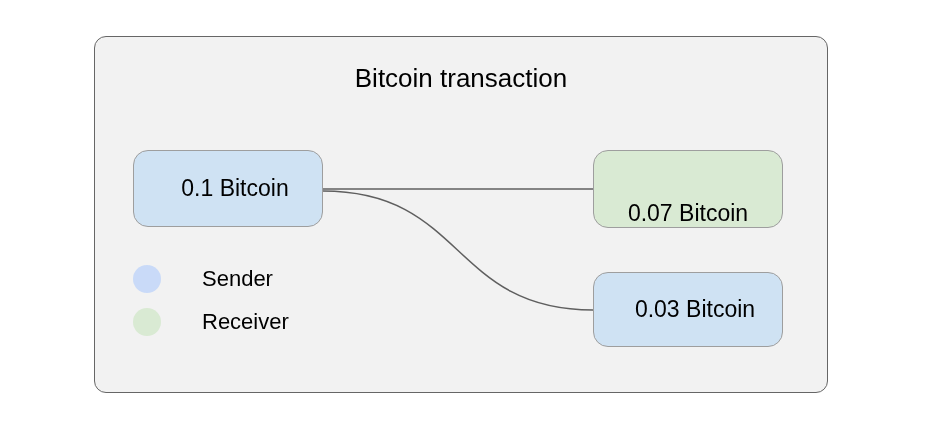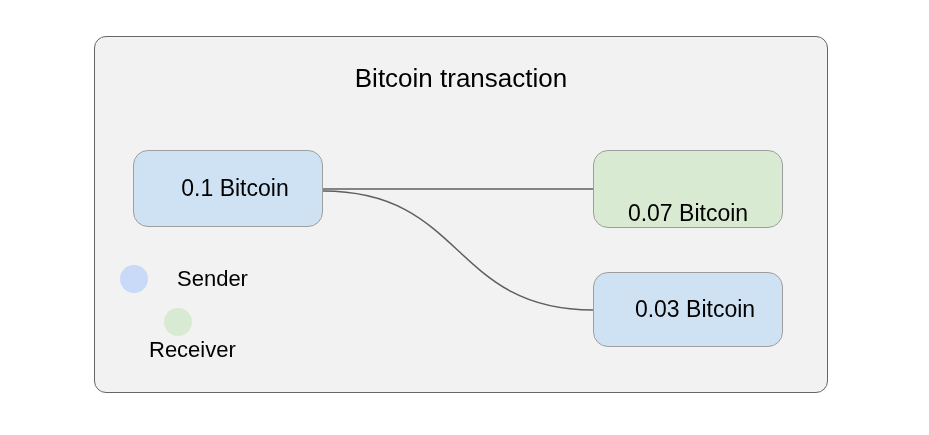--- a/index.html
+++ b/index.html
@@ -62,27 +62,28 @@
     color: #000000;
   }
   .node-sender   { background: #cfe2f3; padding-left: 14px; }
   .node-receiver { background: #d9ead3; align-items: flex-end; }
   .node-input    { left: 133px; top: 150px; }
   .node-output1  { left: 593px; top: 150px; height: 78px; }
   .node-output2  { left: 593px; top: 272px; height: 75px; text-align: right; }
   
   .legend-item {
     position: absolute;
-    left: 120px;
+    left: 133px;
     display: flex;
     align-items: center;
     height: 28px;
+    gap: 12px;
   }
   .legend-item-sender   { top: 265px; }
-  .legend-item-receiver { top: 308px; flex-direction: column; }
+  .legend-item-receiver { top: 308px; }
   .legend-swatch {
     width: 28px;
     height: 28px;
     border-radius: 50%;
     flex: 0 0 auto;
   }
   .swatch-sender   { background: #c9daf8; }
   .swatch-receiver { background: #d9ead3; }
   .legend-label {
     margin-left: 29px;

